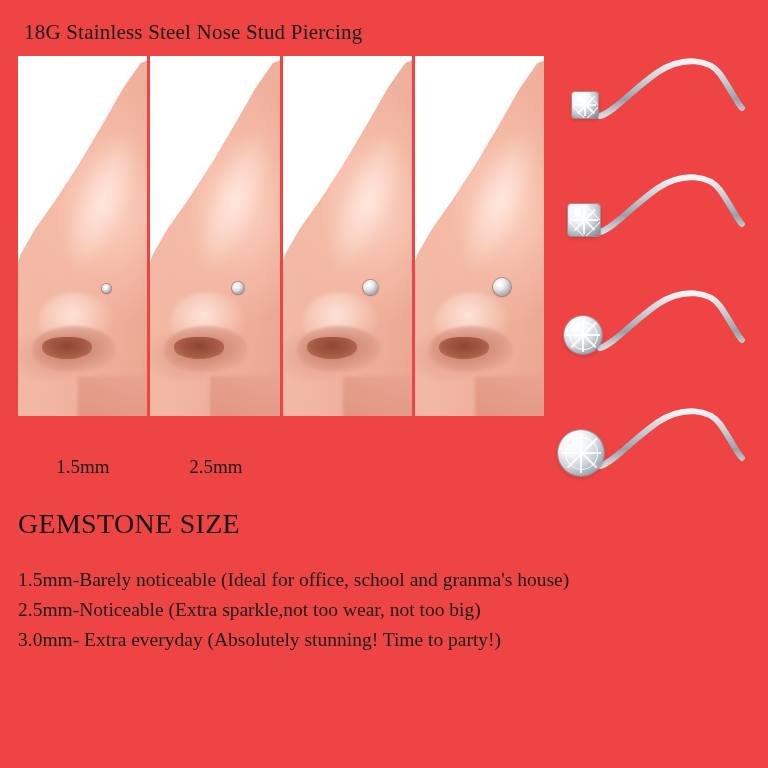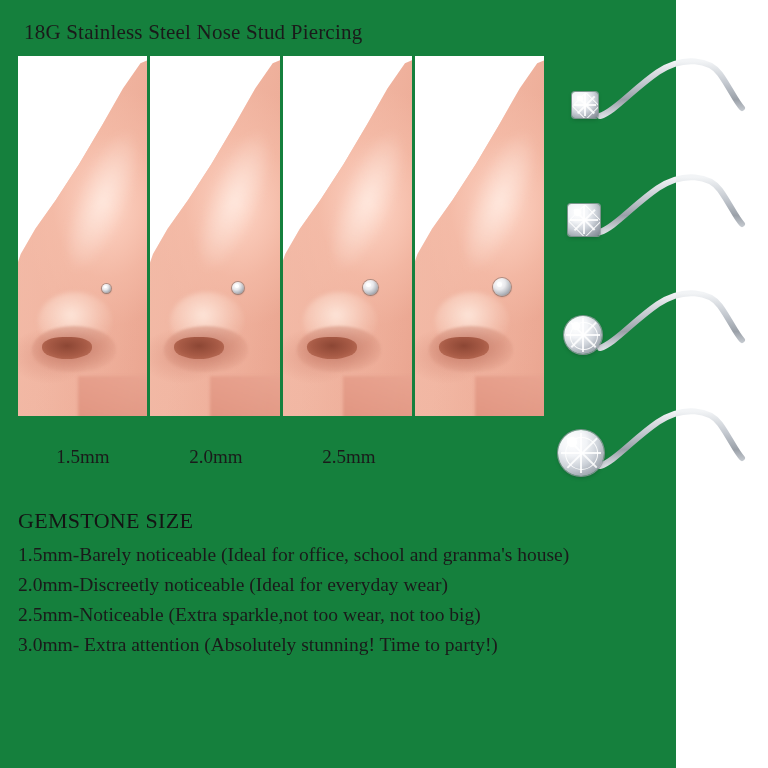--- a/index.html
+++ b/index.html
@@ -9,23 +9,23 @@
   }
   body {
     width: 768px;
     height: 768px;
     overflow: hidden;
     font-family: "Liberation Serif", serif;
     color: #1b1b1b;
   }
   .page {
     position: relative;
-    width: 676px;
+    width: 768px;
     height: 768px;
-    background: #15803d;
+    background: #ef4444;
   }
 
   
   .title {
     position: absolute;
     left: 24px;
     top: 20px;
     font-size: 21px;
     letter-spacing: 0.2px;
     color: #1a1a1a;
@@ -138,20 +138,21 @@
 
   
   .size-labels {
     position: absolute;
     left: 18px;
     top: 446px;
     width: 526px;
     height: 32px;
     display: flex;
     gap: 3px;
+    align-items: flex-end;
   }
   .size-label {
     width: 130px;
     text-align: center;
     font-size: 19px;
     color: #1a1a1a;
   }
 
   
   .studs {
@@ -211,24 +212,23 @@
   }
 
   
   .gem-text {
     position: absolute;
     left: 18px;
     top: 508px;
     width: 730px;
   }
   .gem-heading {
-    font-size: 22px;
+    font-size: 28px;
     letter-spacing: 0.3px;
     color: #141414;
-    margin-bottom: 6px;
   }
   .gem-line {
     font-size: 19.5px;
     line-height: 30px;
     color: #1a1a1a;
     white-space: nowrap;
   }
   .gem-line.wrap { white-space: normal; }
 </style>
 </head>
@@ -285,21 +285,20 @@
         <div class="nostril"></div>
         <div class="chin-edge"></div>
         <div class="nose-gem" style="left:78px; top:222px; width:18px; height:18px;"></div>
       </div>
     </div>
 
   </div>
 
   <div class="size-labels">
     <div class="size-label">1.5mm</div>
-    <div class="size-label">2.0mm</div>
     <div class="size-label">2.5mm</div>
   </div>
 
   <div class="studs">
 
     <div class="stud" style="top:0px;">
       <svg class="stud-wire" viewBox="0 0 150 76">
         <defs>
           <linearGradient id="steel1" x1="0" y1="0" x2="0" y2="1">
             <stop offset="0%" stop-color="#f2f4f6"></stop>
@@ -383,19 +382,18 @@
           <div class="facet-d2"></div>
         <div class="ring" style="border-radius:50%;"></div>
           <div class="sparkle"></div>
       </div>
     </div>
 
   </div>
 
   <div class="gem-text">
     <div class="gem-heading">GEMSTONE SIZE</div>
-    <div class="gem-line wrap" style="width:620px;">1.5mm-Barely noticeable (Ideal for office, school and granma's house)</div>
-    <div class="gem-line">2.0mm-Discreetly noticeable (Ideal for everyday wear)</div>
+    <div class="gem-line wrap" style="width:620px;margin-top:25px;">1.5mm-Barely noticeable (Ideal for office, school and granma's house)</div>
     <div class="gem-line">2.5mm-Noticeable (Extra sparkle,not too wear, not too big)</div>
-    <div class="gem-line">3.0mm- Extra attention (Absolutely stunning! Time to party!)</div>
+    <div class="gem-line">3.0mm- Extra everyday (Absolutely stunning! Time to party!)</div>
   </div>
 
 </div>
 
 </body></html>

